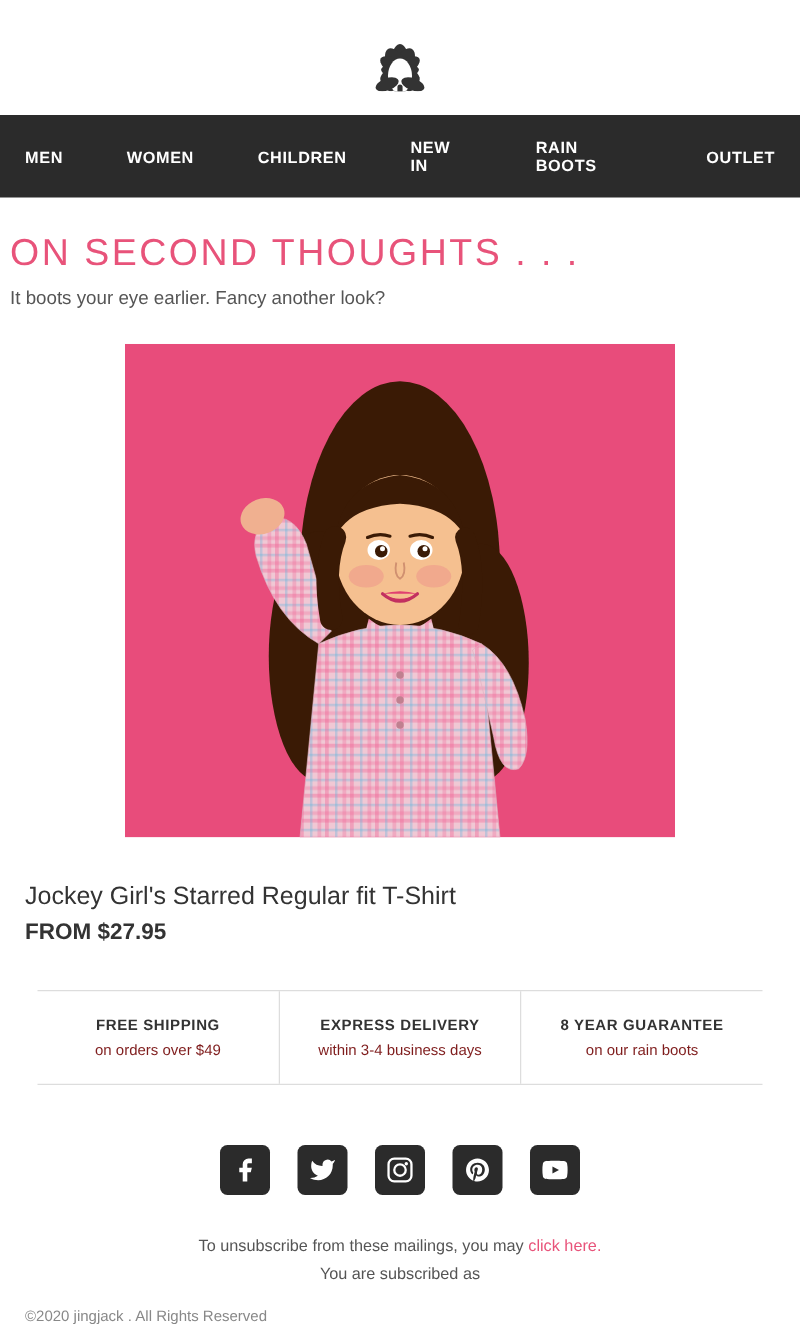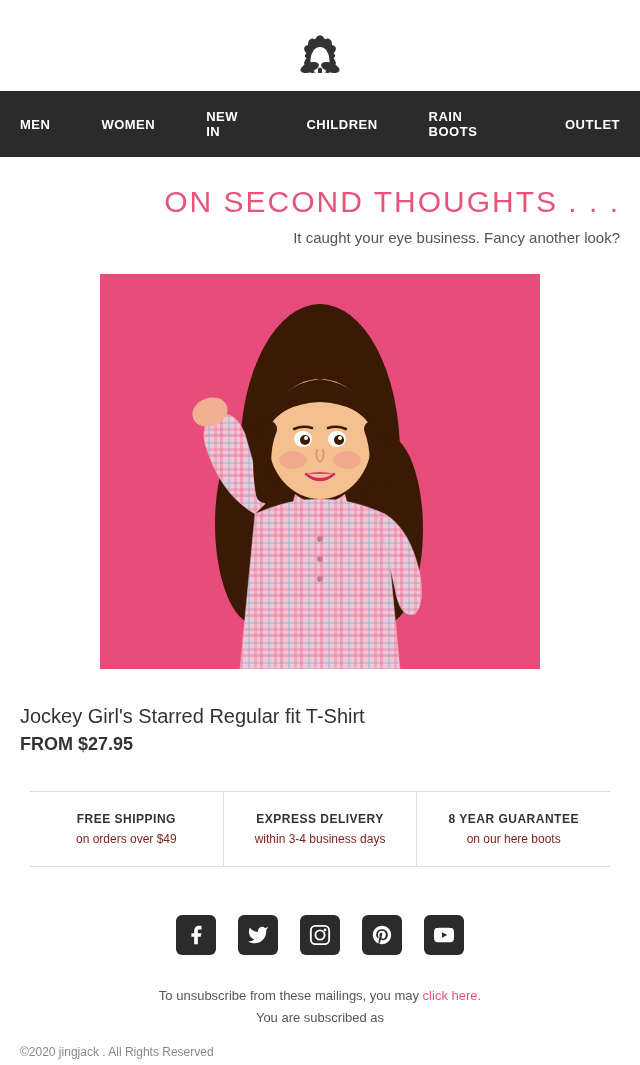--- a/index.html
+++ b/index.html
@@ -36,22 +36,22 @@
       text-decoration: none;
       font-size: 13px;
       font-weight: bold;
       letter-spacing: 0.5px;
       padding: 18px 20px;
       display: inline-block;
     }
 
     
     .hero-text {
-      text-align: right;
-      padding: 28px 20px 10px;
+      text-align: left;
+      padding: 28px 8px 10px;
     }
     .hero-title {
       color: #e8537a;
       font-size: 30px;
       font-weight: 300;
       letter-spacing: 2px;
       margin-bottom: 10px;
     }
     .hero-subtitle {
       color: #555;
@@ -185,29 +185,29 @@
 
       <ellipse cx="35" cy="72" rx="14" ry="7" fill="#333" transform="rotate(-20 35 72)"></ellipse>
       <ellipse cx="65" cy="72" rx="14" ry="7" fill="#333" transform="rotate(20 65 72)"></ellipse>
     </svg>
   </div>
 </header>
 
 <nav>
   <a>MEN</a>
   <a>WOMEN</a>
+  <a>CHILDREN</a>
   <a>NEW IN</a>
-  <a>CHILDREN</a>
   <a>RAIN BOOTS</a>
   <a>OUTLET</a>
 </nav>
 
 <section class="hero-text">
   <h1 class="hero-title">ON SECOND THOUGHTS . . .</h1>
-  <p class="hero-subtitle">It caught your eye business. Fancy another look?</p>
+  <p class="hero-subtitle">It boots your eye earlier. Fancy another look?</p>
 </section>
 
 <div class="product-image-container">
   <div class="product-svg-wrap">
     <svg width="440" height="395" viewBox="0 0 440 395" xmlns="http://www.w3.org/2000/svg">
 
       <rect width="440" height="395" fill="#e84c7b"></rect>
 
       <ellipse cx="220" cy="180" rx="80" ry="150" fill="#3a1a05"></ellipse>
       <ellipse cx="155" cy="250" rx="40" ry="100" fill="#3a1a05"></ellipse>
@@ -277,21 +277,21 @@
   <div class="feature-item">
     <div class="feature-title">FREE SHIPPING</div>
     <div class="feature-desc">on orders over $49</div>
   </div>
   <div class="feature-item">
     <div class="feature-title">EXPRESS DELIVERY</div>
     <div class="feature-desc">within 3-4 business days</div>
   </div>
   <div class="feature-item">
     <div class="feature-title">8 YEAR GUARANTEE</div>
-    <div class="feature-desc">on our here boots</div>
+    <div class="feature-desc">on our rain boots</div>
   </div>
 </div>
 
 <div class="social-bar">
 
   <a class="social-icon" href="#">
     <svg width="22" height="22" viewBox="0 0 24 24" fill="#fff">
       <path d="M18 2h-3a5 5 0 0 0-5 5v3H7v4h3v8h4v-8h3l1-4h-4V7a1 1 0 0 1 1-1h3z"></path>
     </svg>
   </a>

